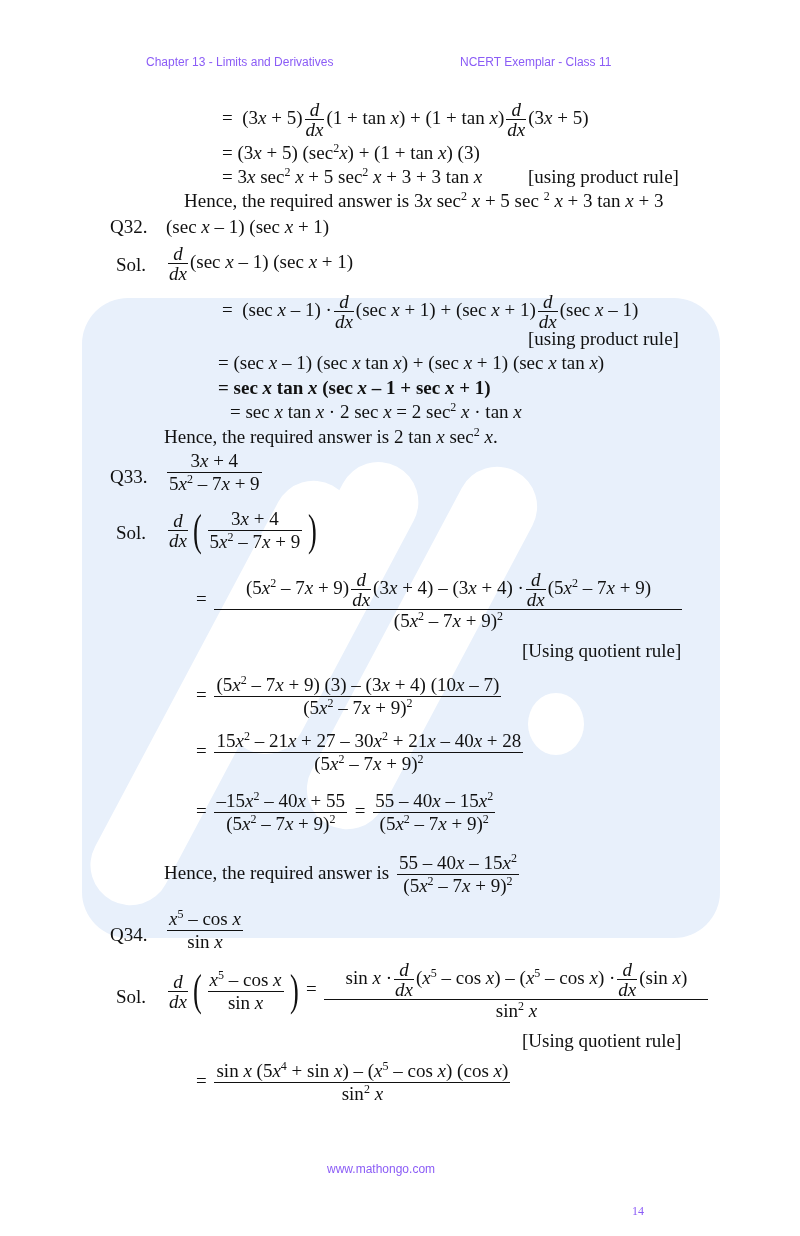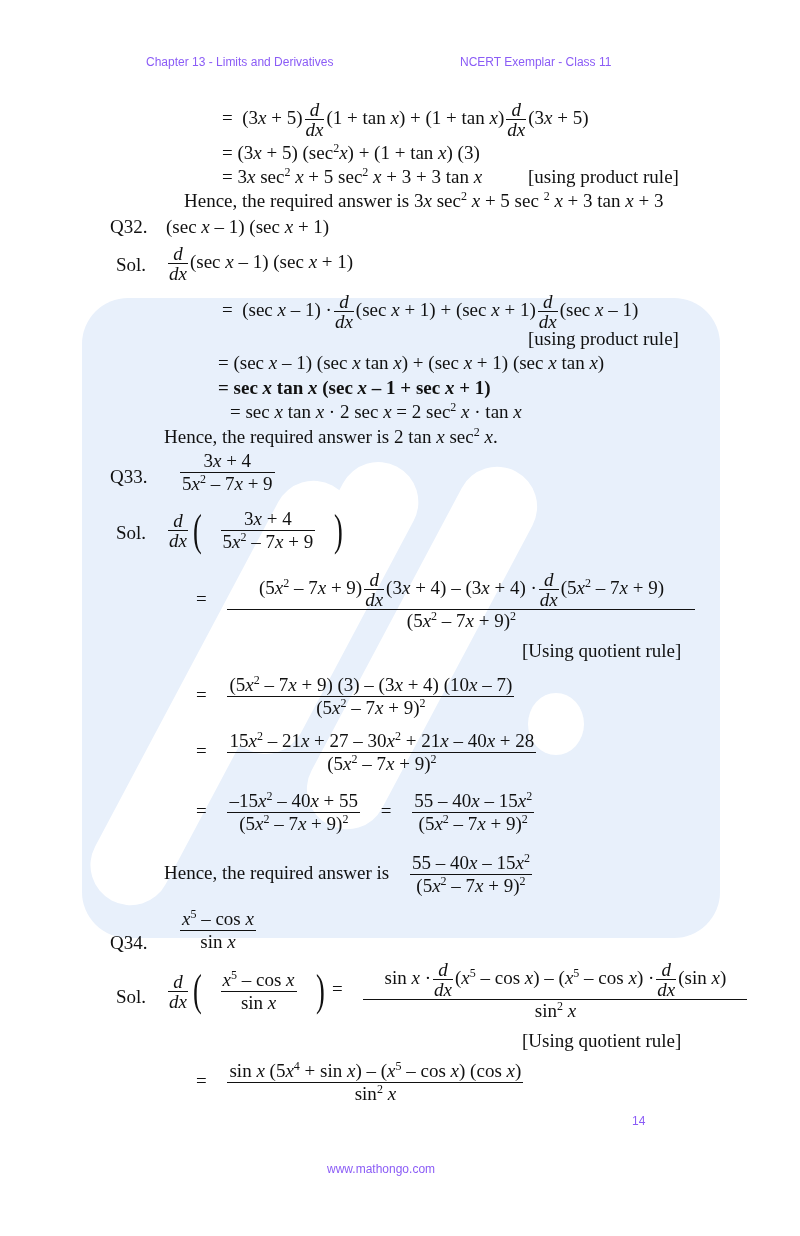--- a/index.html
+++ b/index.html
@@ -6,21 +6,21 @@
   body { width:800px; height:1236px; position:relative; overflow:hidden; }
   .page { position:absolute; left:0; top:0; width:800px; height:1236px; }
   .hdr, .ftr { position:absolute; font-family:"Liberation Sans", sans-serif; font-size:12px; color:#8b5cf6; }
   .watermark { position:absolute; left:82px; top:298px; width:638px; height:640px; background:#e8f0fb; border-radius:46px; overflow:hidden; }
   .stroke { position:absolute; background:#ffffff; border-radius:40px; transform:rotate(28deg); transform-origin:center; }
   .dot { position:absolute; background:#ffffff; border-radius:50%; }
   .ln { position:absolute; font-family:"Liberation Serif", serif; font-size:19px; color:#111; white-space:nowrap; line-height:22px; }
   .q { font-weight:normal; }
   i, .v { font-style:italic; }
   sup { font-size:12px; vertical-align:super; line-height:0; }
-  .frac { display:inline-block; vertical-align:middle; text-align:center; margin:0 16px; }
+  .frac { display:inline-block; vertical-align:middle; text-align:center; margin:0 3px; }
   .frac > span { display:block; line-height:22px; padding:0 2px; }
   .frac > span.num { border-bottom:1.3px solid #111; }
   .dfrac { display:inline-block; vertical-align:middle; text-align:center; font-style:italic; margin:0 2px; }
   .dfrac > span { display:block; line-height:19px; padding:0 1px; }
   .dfrac > span:first-child { border-bottom:1.2px solid #111; }
   .paren { display:inline-block; vertical-align:middle; font-size:44px; transform:scaleX(0.6); line-height:44px; }
 </style>
 </head>
 <body>
 
@@ -78,29 +78,29 @@
     = <span class="frac"><span class="num">15<i>x</i><sup>2</sup> – 21<i>x</i> + 27 – 30<i>x</i><sup>2</sup> + 21<i>x</i> – 40<i>x</i> + 28</span><span>(5<i>x</i><sup>2</sup> – 7<i>x</i> + 9)<sup>2</sup></span></span>
   </div>
   <div class="ln" style="left:196px; top:790px;">
     = <span class="frac"><span class="num">–15<i>x</i><sup>2</sup> – 40<i>x</i> + 55</span><span>(5<i>x</i><sup>2</sup> – 7<i>x</i> + 9)<sup>2</sup></span></span> = <span class="frac"><span class="num">55 – 40<i>x</i> – 15<i>x</i><sup>2</sup></span><span>(5<i>x</i><sup>2</sup> – 7<i>x</i> + 9)<sup>2</sup></span></span>
   </div>
   <div class="ln" style="left:164px; top:852px;">
     <span>Hence, the required answer is</span>
     <span class="frac"><span class="num">55 – 40<i>x</i> – 15<i>x</i><sup>2</sup></span><span>(5<i>x</i><sup>2</sup> – 7<i>x</i> + 9)<sup>2</sup></span></span>
   </div>
 
-  <div class="ln q" style="left:110px; top:924px;margin-top:8px;">Q34.</div>
+  <div class="ln q" style="left:110px; top:924px;">Q34.</div>
   <div class="ln" style="left:164px; top:908px;">
     <span class="frac"><span class="num"><i>x</i><sup>5</sup> – cos <i>x</i></span><span>sin <i>x</i></span></span>
   </div>
   <div class="ln q" style="left:116px; top:986px;">Sol.</div>
   <div class="ln" style="left:166px; top:960px;">
     <span class="dfrac"><span>d</span><span>dx</span></span><span class="paren">(</span><span class="frac"><span class="num"><i>x</i><sup>5</sup> – cos <i>x</i></span><span>sin <i>x</i></span></span><span class="paren">)</span> = <span class="frac" style="width:384px;"><span class="num">sin <i>x</i> ·<span class="dfrac"><span>d</span><span>dx</span></span>(<i>x</i><sup>5</sup> – cos <i>x</i>) – (<i>x</i><sup>5</sup> – cos <i>x</i>) ·<span class="dfrac"><span>d</span><span>dx</span></span>(sin <i>x</i>)</span><span>sin<sup>2</sup> <i>x</i></span></span>
   </div>
   <div class="ln" style="left:522px; top:1030px;">[Using quotient rule]</div>
   <div class="ln" style="left:196px; top:1060px;">
     = <span class="frac"><span class="num">sin <i>x</i> (5<i>x</i><sup>4</sup> + sin <i>x</i>) – (<i>x</i><sup>5</sup> – cos <i>x</i>) (cos <i>x</i>)</span><span>sin<sup>2</sup> <i>x</i></span></span>
   </div>
 
   <div class="ftr" style="left:327px; top:1162px;">www.mathongo.com</div>
-  <div class="ftr" style="left:632px; top:1114px;">14</div>
+  <div class="ftr" style="left:632px; top:1204px;font-family:Liberation Serif, serif;">14</div>
 
 </div>
 
 </body></html>

